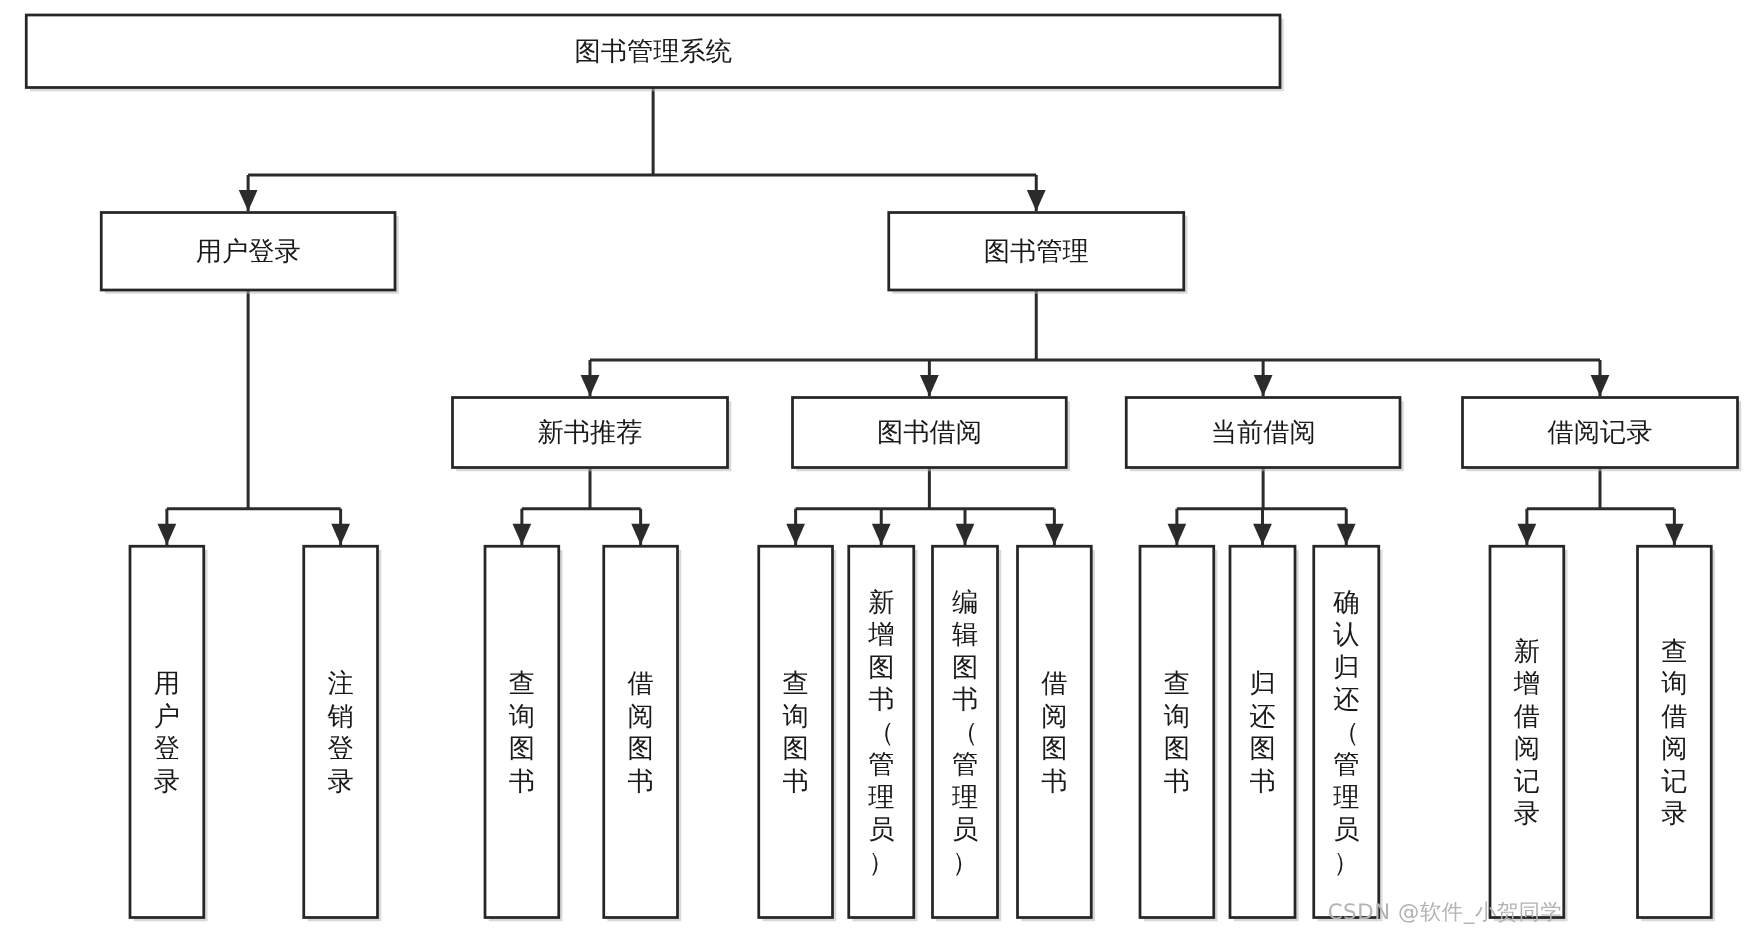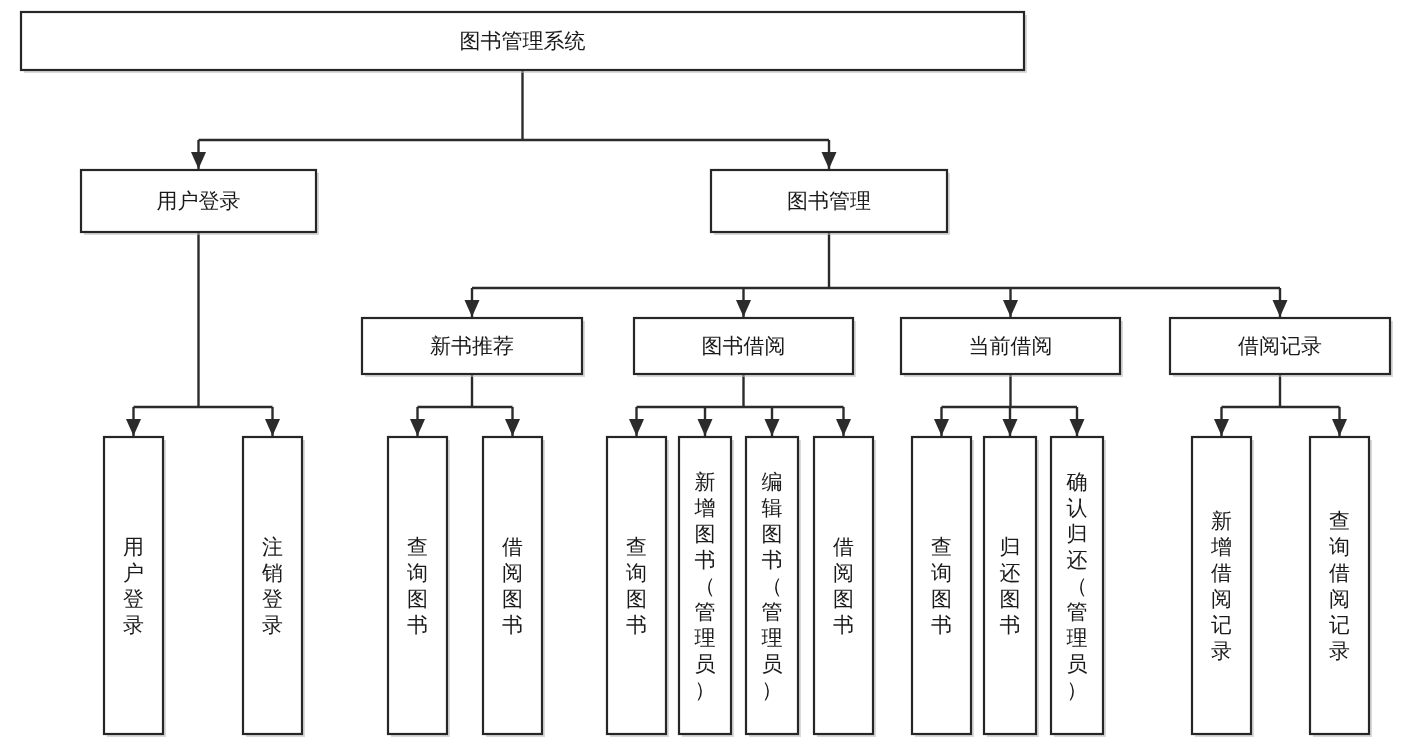--- a/index.html
+++ b/index.html
@@ -239,13 +239,14 @@
           <rect x="1192" y="437" width="59" height="297" class="node-box"></rect>
           <text x="1221.5" class="node-label-vertical" y="527.78"><tspan x="1221.5" dy="0">新</tspan><tspan x="1221.5" dy="26">增</tspan><tspan x="1221.5" dy="26">借</tspan><tspan x="1221.5" dy="26">阅</tspan><tspan x="1221.5" dy="26">记</tspan><tspan x="1221.5" dy="26">录</tspan></text>
         </g>
         <g>
           <rect x="1313" y="440" width="59" height="297" class="node-shadow"></rect>
           <rect x="1310" y="437" width="59" height="297" class="node-box"></rect>
           <text x="1339.5" class="node-label-vertical" y="527.78"><tspan x="1339.5" dy="0">查</tspan><tspan x="1339.5" dy="26">询</tspan><tspan x="1339.5" dy="26">借</tspan><tspan x="1339.5" dy="26">阅</tspan><tspan x="1339.5" dy="26">记</tspan><tspan x="1339.5" dy="26">录</tspan></text>
         </g>
       </g>
   </svg>
+  <div class="watermark">CSDN @软件_小贺同学</div>
 </div>
 
 </body></html>

